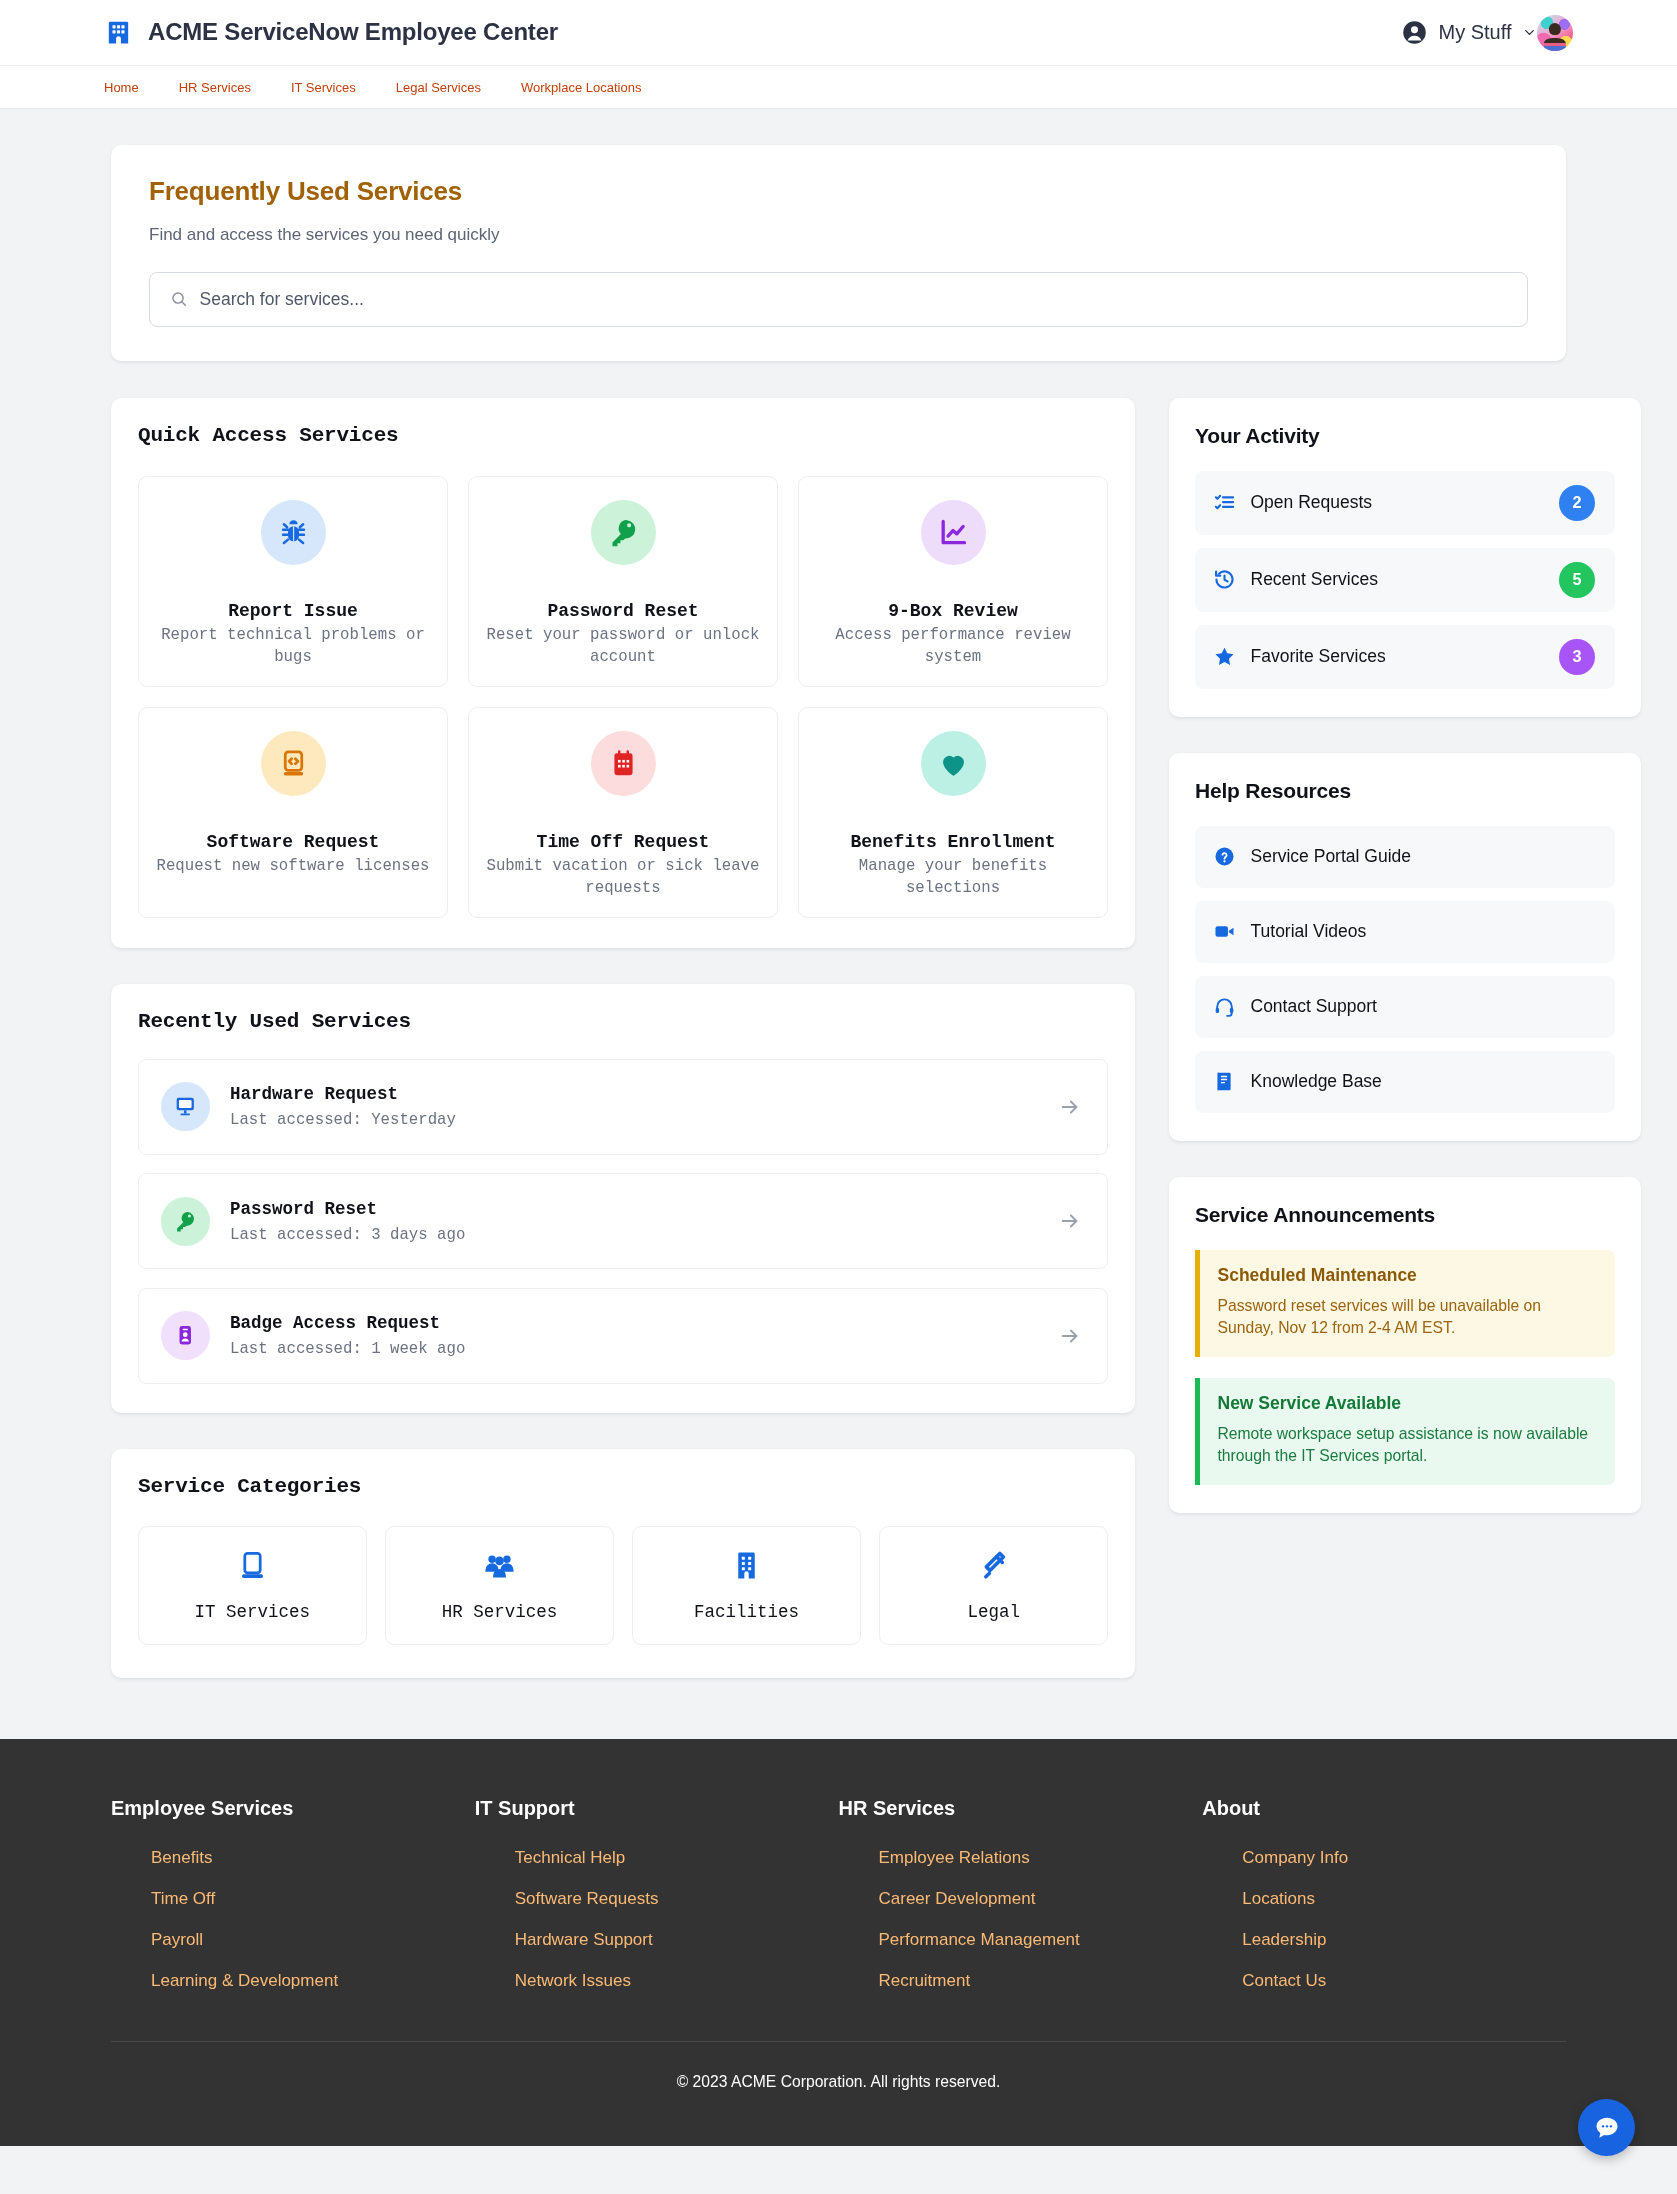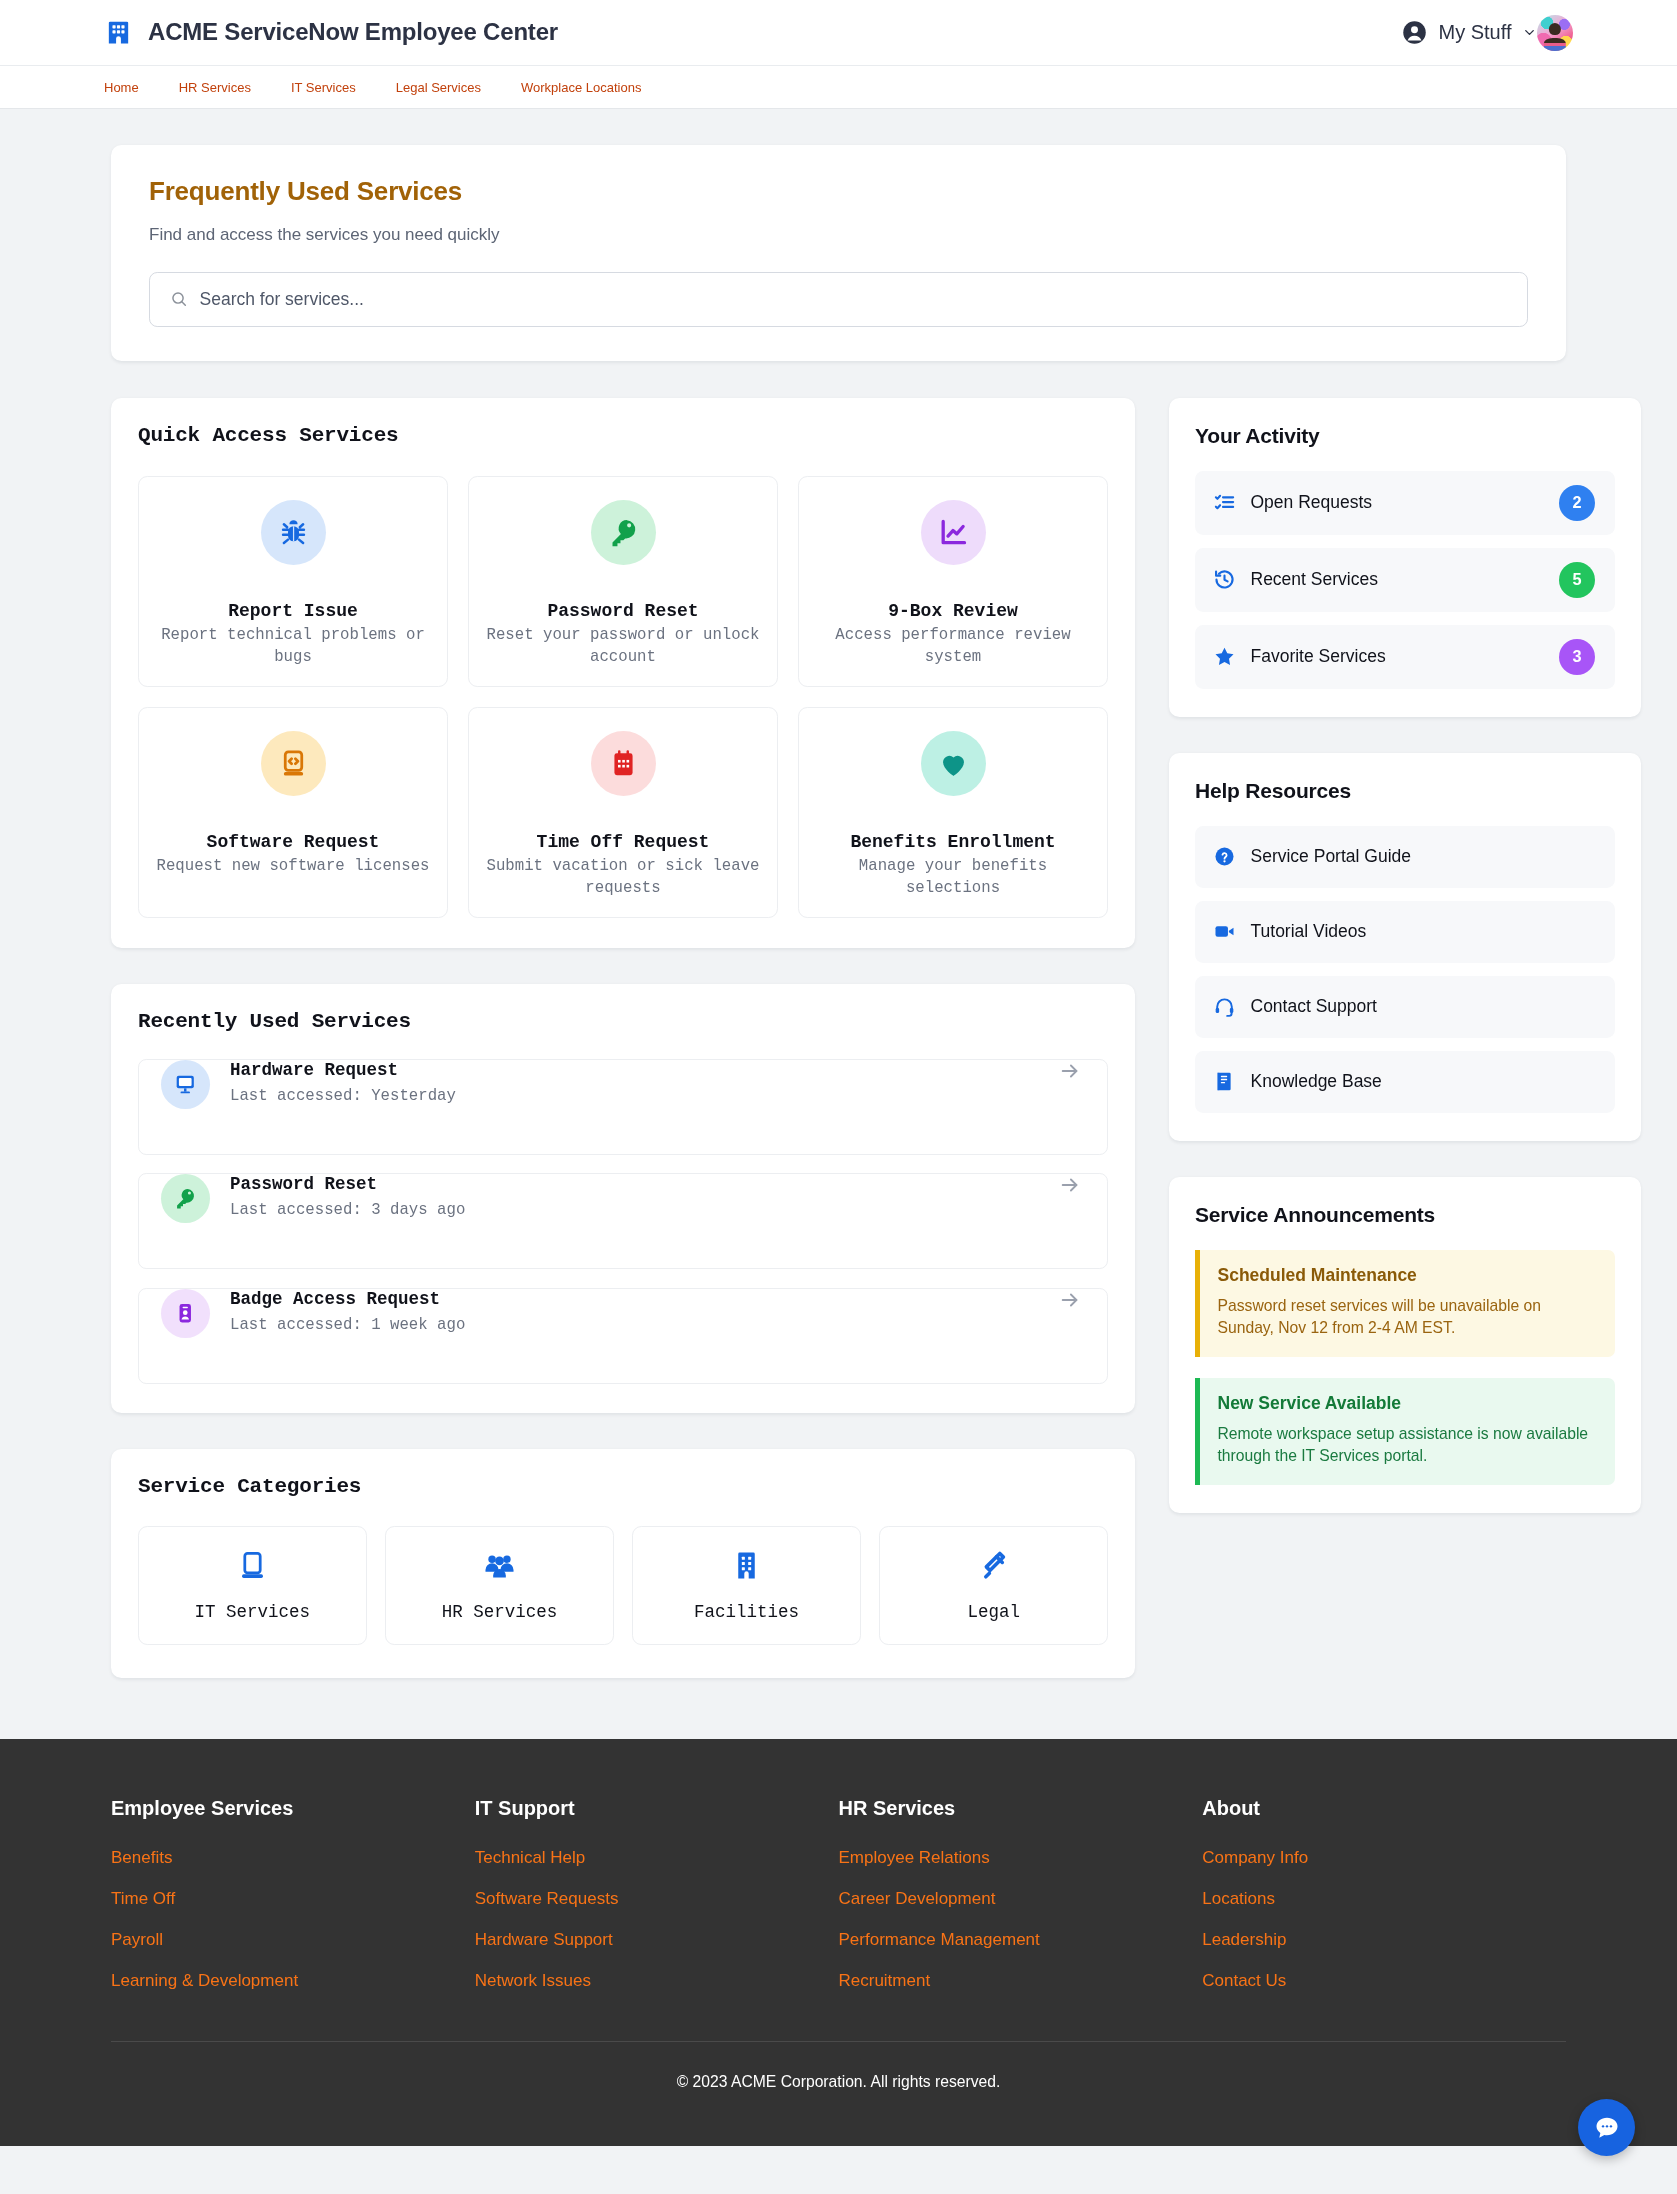--- a/index.html
+++ b/index.html
@@ -143,20 +143,21 @@
   .qa-desc { font-size: 15.7px; color: #6b7280; line-height: 1.38; }
 
   
   .recent { padding: 26px 27px 29px 27px; margin-bottom: 36px; }
   .recent .sec-title { margin-bottom: 26px; }
   .recent-row {
     border: 1.2px solid #eceef1;
     border-radius: 8.2px;
     height: 96px;
     display: flex;
+    align-items: center;
     padding: 0 26px 0 22px;
     margin-bottom: 18.6px;
     cursor: pointer;
     background: #fff;
   }
   .recent-row:last-child { margin-bottom: 0; }
   .rr-icon {
     width: 49px; height: 49px; border-radius: 50%;
     display: flex; align-items: center; justify-content: center;
     flex: none; margin-right: 20px;
@@ -222,22 +223,22 @@
 
   
   .footer {
     background: #333333;
     padding: 58px 111px 0 111px;
     margin-top: 20px;
   }
   .foot-cols { display: grid; grid-template-columns: repeat(4, 1fr); }
   .foot-head { font-size: 20px; font-weight: bold; color: #ffffff; margin-bottom: 28px; }
   .foot-link {
-    display: block; font-size: 17px; color: #f97316;
-    margin-bottom: 21px; text-decoration: none; cursor: pointer;
+    display: block; font-size: 17px; color: #fdba74;
+    margin-bottom: 21px; text-decoration: none; cursor: pointer; margin-left: 40px;
   }
   .foot-sep { border-top: 1.2px solid #4a4a4a; margin: 29px 0 0 0; }
   .copyright {
     text-align: center; font-size: 15.7px; color: #ffffff;
     padding: 31px 0 55px 0;
   }
 
   .chat-fab {
     position: absolute; right: 42px; bottom: 38px;
     width: 57px; height: 57px; border-radius: 50%;

